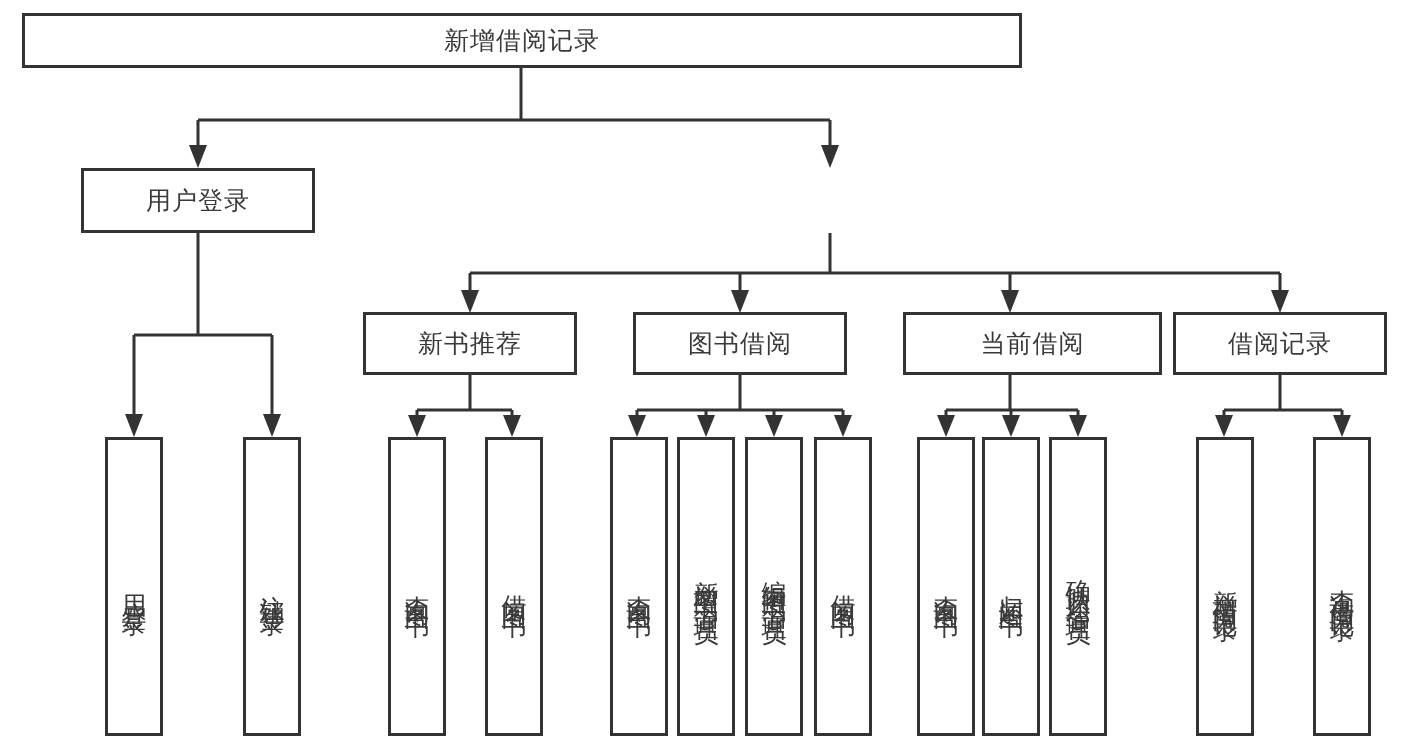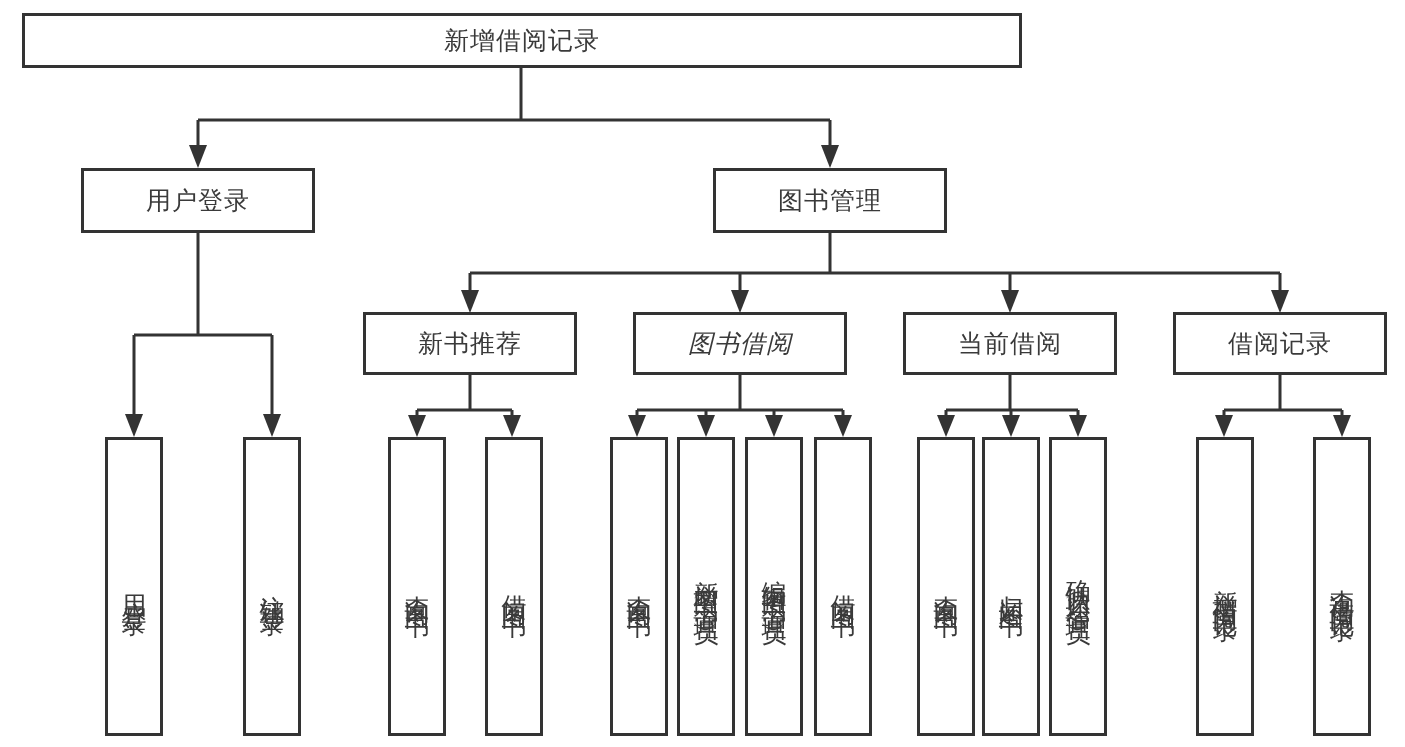--- a/index.html
+++ b/index.html
@@ -96,31 +96,28 @@
     <polygon points="1333,415 1351,415 1342,437"></polygon>
   </svg>
 
   <div class="node hnode" style="left:22px; top:13px; width:1000px; height:55px;">
     <span>新增借阅记录</span>
   </div>
 
   <div class="node hnode" style="left:81px; top:168px; width:234px; height:65px;">
     <span>用户登录</span>
   </div>
-  <div class="node hnode" style="left:713px; top:168px; width:234px; height:65px;">
-    <span>图书管理</span>
-  </div>
 
   <div class="node hnode" style="left:363px; top:312px; width:214px; height:63px;">
     <span>新书推荐</span>
   </div>
-  <div class="node hnode" style="left:633px; top:312px; width:214px; height:63px;font-style:italic;">
+  <div class="node hnode" style="left:633px; top:312px; width:214px; height:63px;">
     <span>图书借阅</span>
   </div>
-  <div class="node hnode" style="left:903px; top:312px; width:214px; height:63px;">
+  <div class="node hnode" style="left:903px; top:312px; width:259px; height:63px;">
     <span>当前借阅</span>
   </div>
   <div class="node hnode" style="left:1173px; top:312px; width:214px; height:63px;">
     <span>借阅记录</span>
   </div>
 
   <div class="node vnode" style="left:105px; top:437px; width:58px; height:299px;">
     <span class="vtext">用户登录</span>
   </div>
   <div class="node vnode" style="left:243px; top:437px; width:58px; height:299px;">

